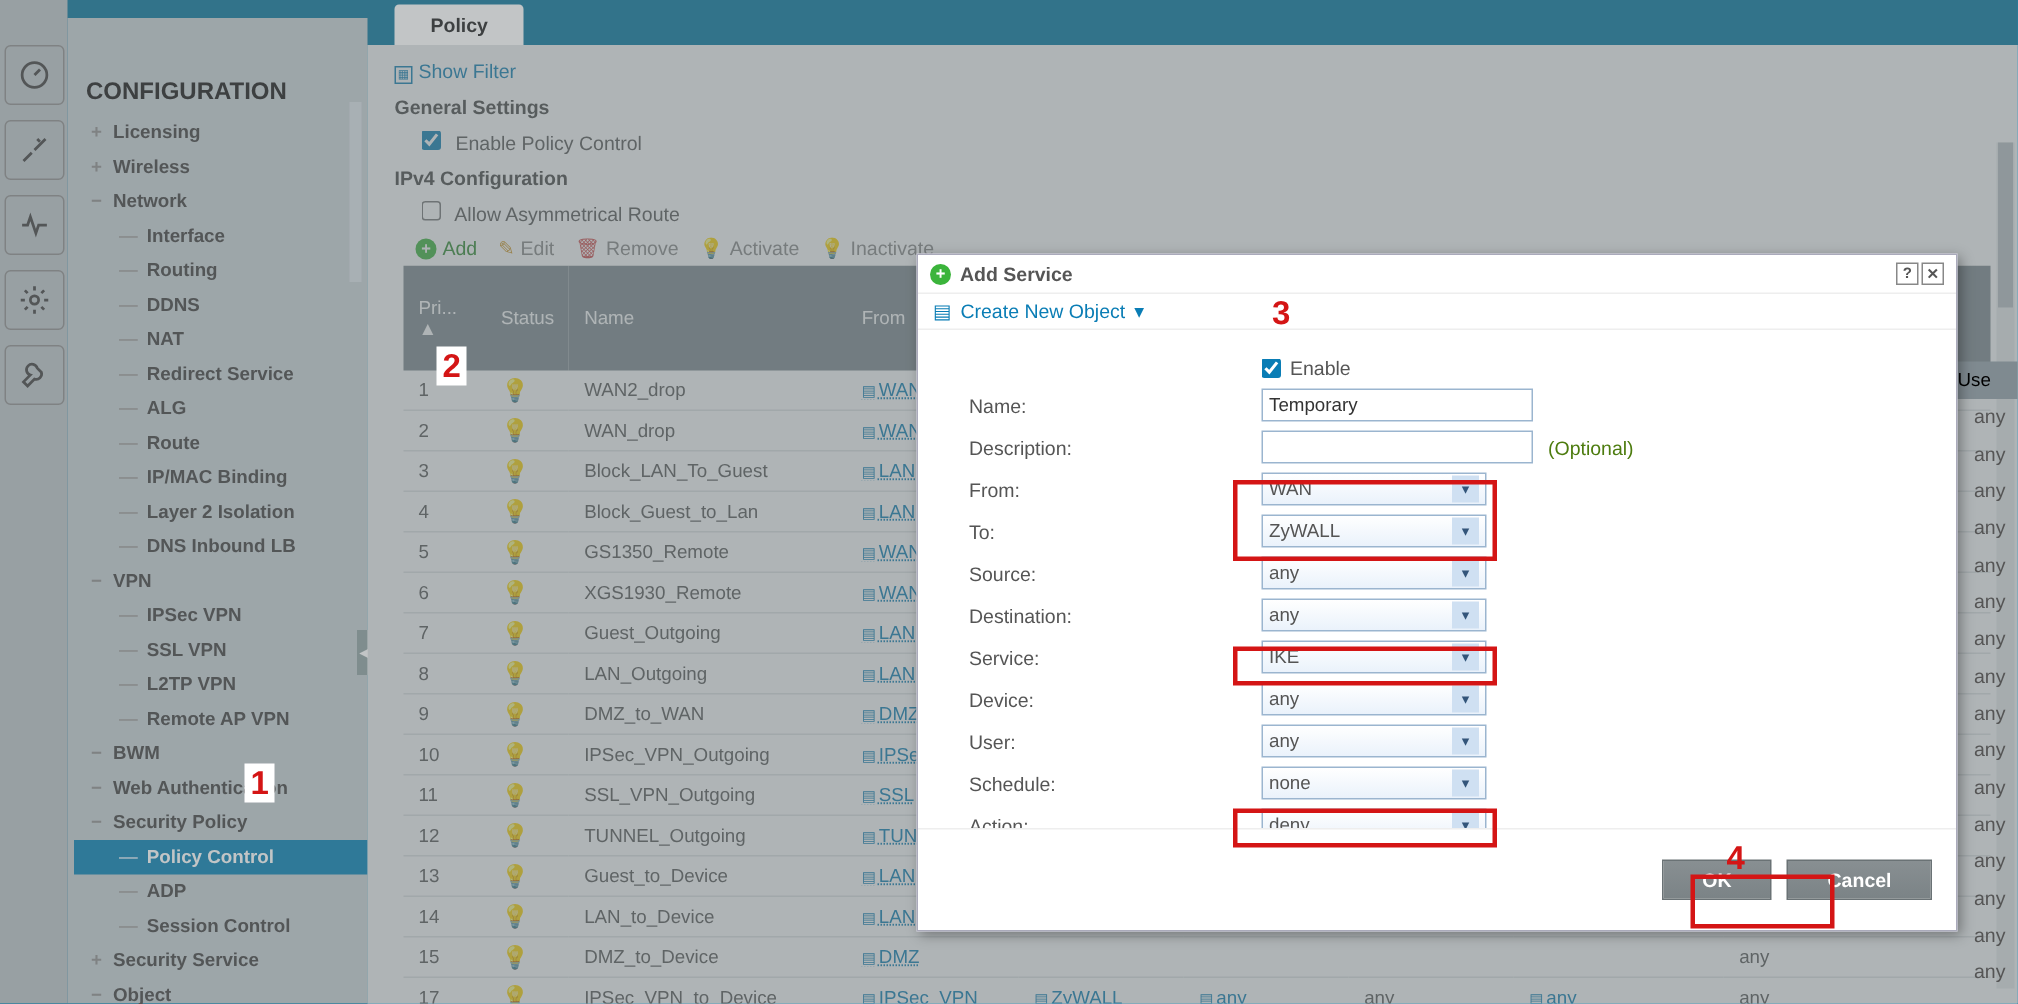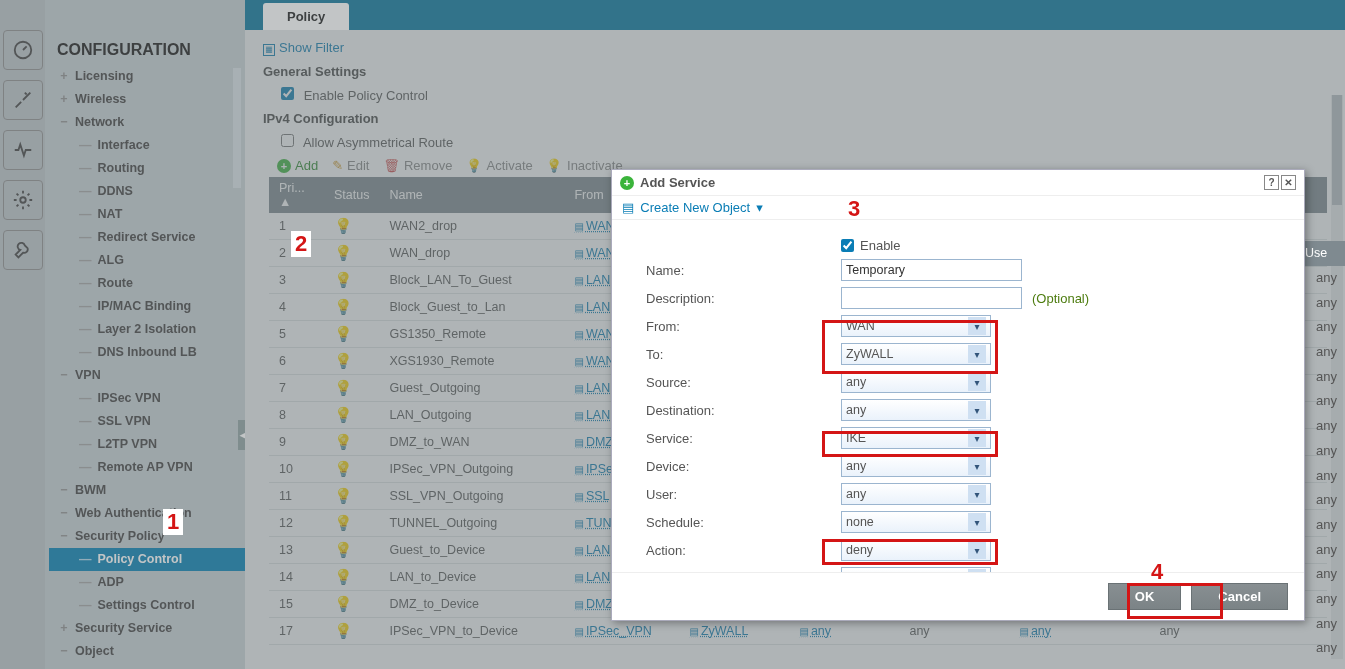--- a/index.html
+++ b/index.html
@@ -5,21 +5,21 @@
   * { box-sizing: border-box; margin: 0; padding: 0; }
   body { font-family: Arial, sans-serif; font-size: 13px; color: #333; background: #2281a3; width: 1345px; height: 669px; overflow: hidden; position: relative; }
   .app { display: flex; width: 100%; height: 100%; }
 
   
   .rail { width: 45px; background: #bfc6ca; display: flex; flex-direction: column; align-items: center; padding-top: 30px; gap: 10px; }
   .rail .rail-btn { width: 40px; height: 40px; border: 1px solid #999; border-radius: 4px; display:flex; align-items:center; justify-content:center; color:#333; cursor:pointer; }
   .rail svg { width: 22px; height: 22px; }
 
   
-  .sidebar { width: 200px; background: #c7cfd3; display:flex; flex-direction:column; padding-top: 30px; font-size: 12.5px; color:#555; }
+  .sidebar { width: 200px; background: #c7cfd3; display:flex; flex-direction:column; padding-top: 30px; font-size: 12.5px; color:#555;margin-top:12px; }
   .sidebar-inner { flex:1; overflow:auto; padding: 5px 0 5px 4px; }
   .sidebar h2 { font-size: 16px; font-weight: 600; color:#333; padding: 6px 8px; }
   .s-item { padding: 2px 6px 2px 10px; line-height: 19px; display:flex; align-items:center; gap:6px; cursor:pointer; color:#555; font-weight:600; }
   .s-sub .s-item { padding-left: 30px; font-weight:600; }
   .s-item.active { background:#1e8bb8; color:#fff; }
   .s-toggle { width:10px; display:inline-block; text-align:center; font-weight:bold; color:#999; }
   .s-dash { color:#aaa; }
   .collapse-handle { position:absolute; left:238px; top:420px; width:10px; height:30px; background:#9aa; display:flex; align-items:center; justify-content:center; color:#fff; font-size:9px;}
 
   
@@ -33,21 +33,21 @@
   .indent { padding-left: 18px; }
   .toolbar { display:flex; gap:14px; align-items:center; margin: 8px 0 4px 14px; color:#888; }
   .toolbar .t-btn { display:flex; align-items:center; gap:4px; cursor:pointer; }
   .toolbar .t-btn.add { color:#2e8b2e; }
   .toolbar .t-btn.add .plus { background:#3bb43b; color:#fff; border-radius:50%; width:14px; height:14px; display:inline-flex; align-items:center; justify-content:center; font-size:11px; font-weight:bold;}
   .toolbar .t-btn .edit-ic { color:#d29a2a; }
   .toolbar .t-btn .del-ic { color:#d24a4a; }
   .toolbar .t-btn .bulb-ic { color:#d2bb2a; }
 
   table.grid { width:100%; border-collapse: collapse; margin-left:6px; }
-  table.grid th { background:#7f8a90; color:#fff; text-align:left; font-weight:500; padding: 4px 10px; font-size:12.5px; }
+  table.grid th { background:#7f8a90; color:#fff; text-align:left; font-weight:500; padding: 21px 10px; font-size:12.5px; }
   table.grid td { border-bottom:1px solid #e1e6e8; padding: 4px 10px; font-size:12.5px; color:#555; }
   table.grid td .bulb { color:#e6b800; font-size:15px; }
   .lnk { color:#0a7db5; text-decoration: underline dotted #0a7db5; cursor:pointer; }
   .lnk::before { content:"▤"; color:#0a7db5; margin-right:2px; font-size:10px; }
   .grid-wrap { overflow:hidden; }
 
   
   .dim { position:absolute; inset:0; background:rgba(150,160,165,0.28); pointer-events:none; }
   .body-dim { position:absolute; inset:0; background:rgba(80,88,92,0.35); pointer-events:none; }
 
@@ -59,37 +59,37 @@
   .dlg-title .dlg-actions span { width:15px; height:15px; border:1px solid #888; display:inline-flex; align-items:center; justify-content:center; font-size:10px; color:#555; cursor:pointer;}
   .dlg-sub { padding:4px 10px; color:#0a7db5; border-bottom:1px solid #eee; display:flex; align-items:center; gap:6px; cursor:pointer;}
   .dlg-sub .ico { color:#0a7db5; }
   .dlg-body { flex:1; padding: 12px 22px; overflow:auto; color:#555; }
   .frow { display:flex; align-items:center; margin: 6px 12px; }
   .frow label { width:195px; }
   .frow .sel { width:150px; height:22px; border:1px solid #9bb5cf; background:linear-gradient(#fff,#eaf2fb); display:flex; align-items:center; justify-content:space-between; padding:0 4px; font-size:12.5px; position:relative;}
   .frow input.txt { width:181px; height:22px; border:1px solid #9bb5cf; padding:0 4px; font-family:inherit; font-size:12.5px; color:#333;}
   .frow .sel .arr { background:#cfe0f2; color:#33557a; width:18px; height:18px; display:inline-flex; align-items:center;justify-content:center; font-size:10px;}
   .frow .note { margin-left:10px; color:#4d7c0f; }
-  .dlg-foot { padding: 10px 16px; border-top:1px solid #eee; display:flex; justify-content:flex-end; gap:10px; }
+  .dlg-foot { padding: 20px 16px; border-top:1px solid #eee; display:flex; justify-content:flex-end; gap:10px; }
   .btn { padding: 5px 26px; background:linear-gradient(#888f92,#7b8386); color:#fff; font-weight:700; border:1px solid #6a7275; cursor:pointer; }
 
   
   .marker { position:absolute; z-index:60; font-weight:900; color:#d41515; font-size:22px; pointer-events:none; }
   .marker.b { background:#fff; padding:0 4px; }
   .redbox { position:absolute; border:3px solid #d41515; z-index:55; pointer-events:none; }
 
   .scroll-fake { position:absolute; right:2px; top:65px; width:12px; bottom:10px; background:#eceff0; }
   .scroll-fake .thumb { position:absolute; left:1px; right:1px; top:0; height:110px; background:#bcc3c6; }
 
   .side-scroll-fake { position:absolute; left:233px; top:68px; width:8px; height:120px; background:#a8b0b4; z-index:5;}
 
   .show-filter-ic { display:inline-block; width:12px; height:12px; border:1px solid #0a7db5; color:#0a7db5; font-size:8px; text-align:center; line-height:10px; margin-right:4px; }
 
   
-  .right-peek-head { position:absolute; right:0; top: 241px; width:44px; height:25px; background:#7f8a90; color:#ffffff; padding:5px 4px; font-size:12.5px; z-index:40;}
+  .right-peek-head { position:absolute; right:0; top: 241px; width:44px; height:25px; background:#7f8a90; color:#000000; padding:5px 4px; font-size:12.5px; z-index:40;}
   .right-peek { position:absolute; right:0; width:33px; color:#555; z-index:40; background:transparent;}
   .right-peek div { height:24.7px; padding:4px 4px; }
 </style>
 </head>
 <body>
 
 <div class="app">
 
   <div class="rail">
     <div class="rail-btn">
@@ -217,21 +217,21 @@
         <div class="s-item active">
             <span class="s-dash" style="color:#b5d9ec">—</span>
             <span>Policy Control</span>
           </div>
         <div class="s-item">
             <span class="s-dash">—</span>
             <span>ADP</span>
           </div>
         <div class="s-item">
             <span class="s-dash">—</span>
-            <span>Settings Control</span>
+            <span>Session Control</span>
           </div>
       </div>
       <div class="s-item">
           <span class="s-toggle">+</span>
           <span>Security Service</span>
         </div>
       <div class="s-item">
           <span class="s-toggle">−</span>
           <span>Object</span>
         </div>

